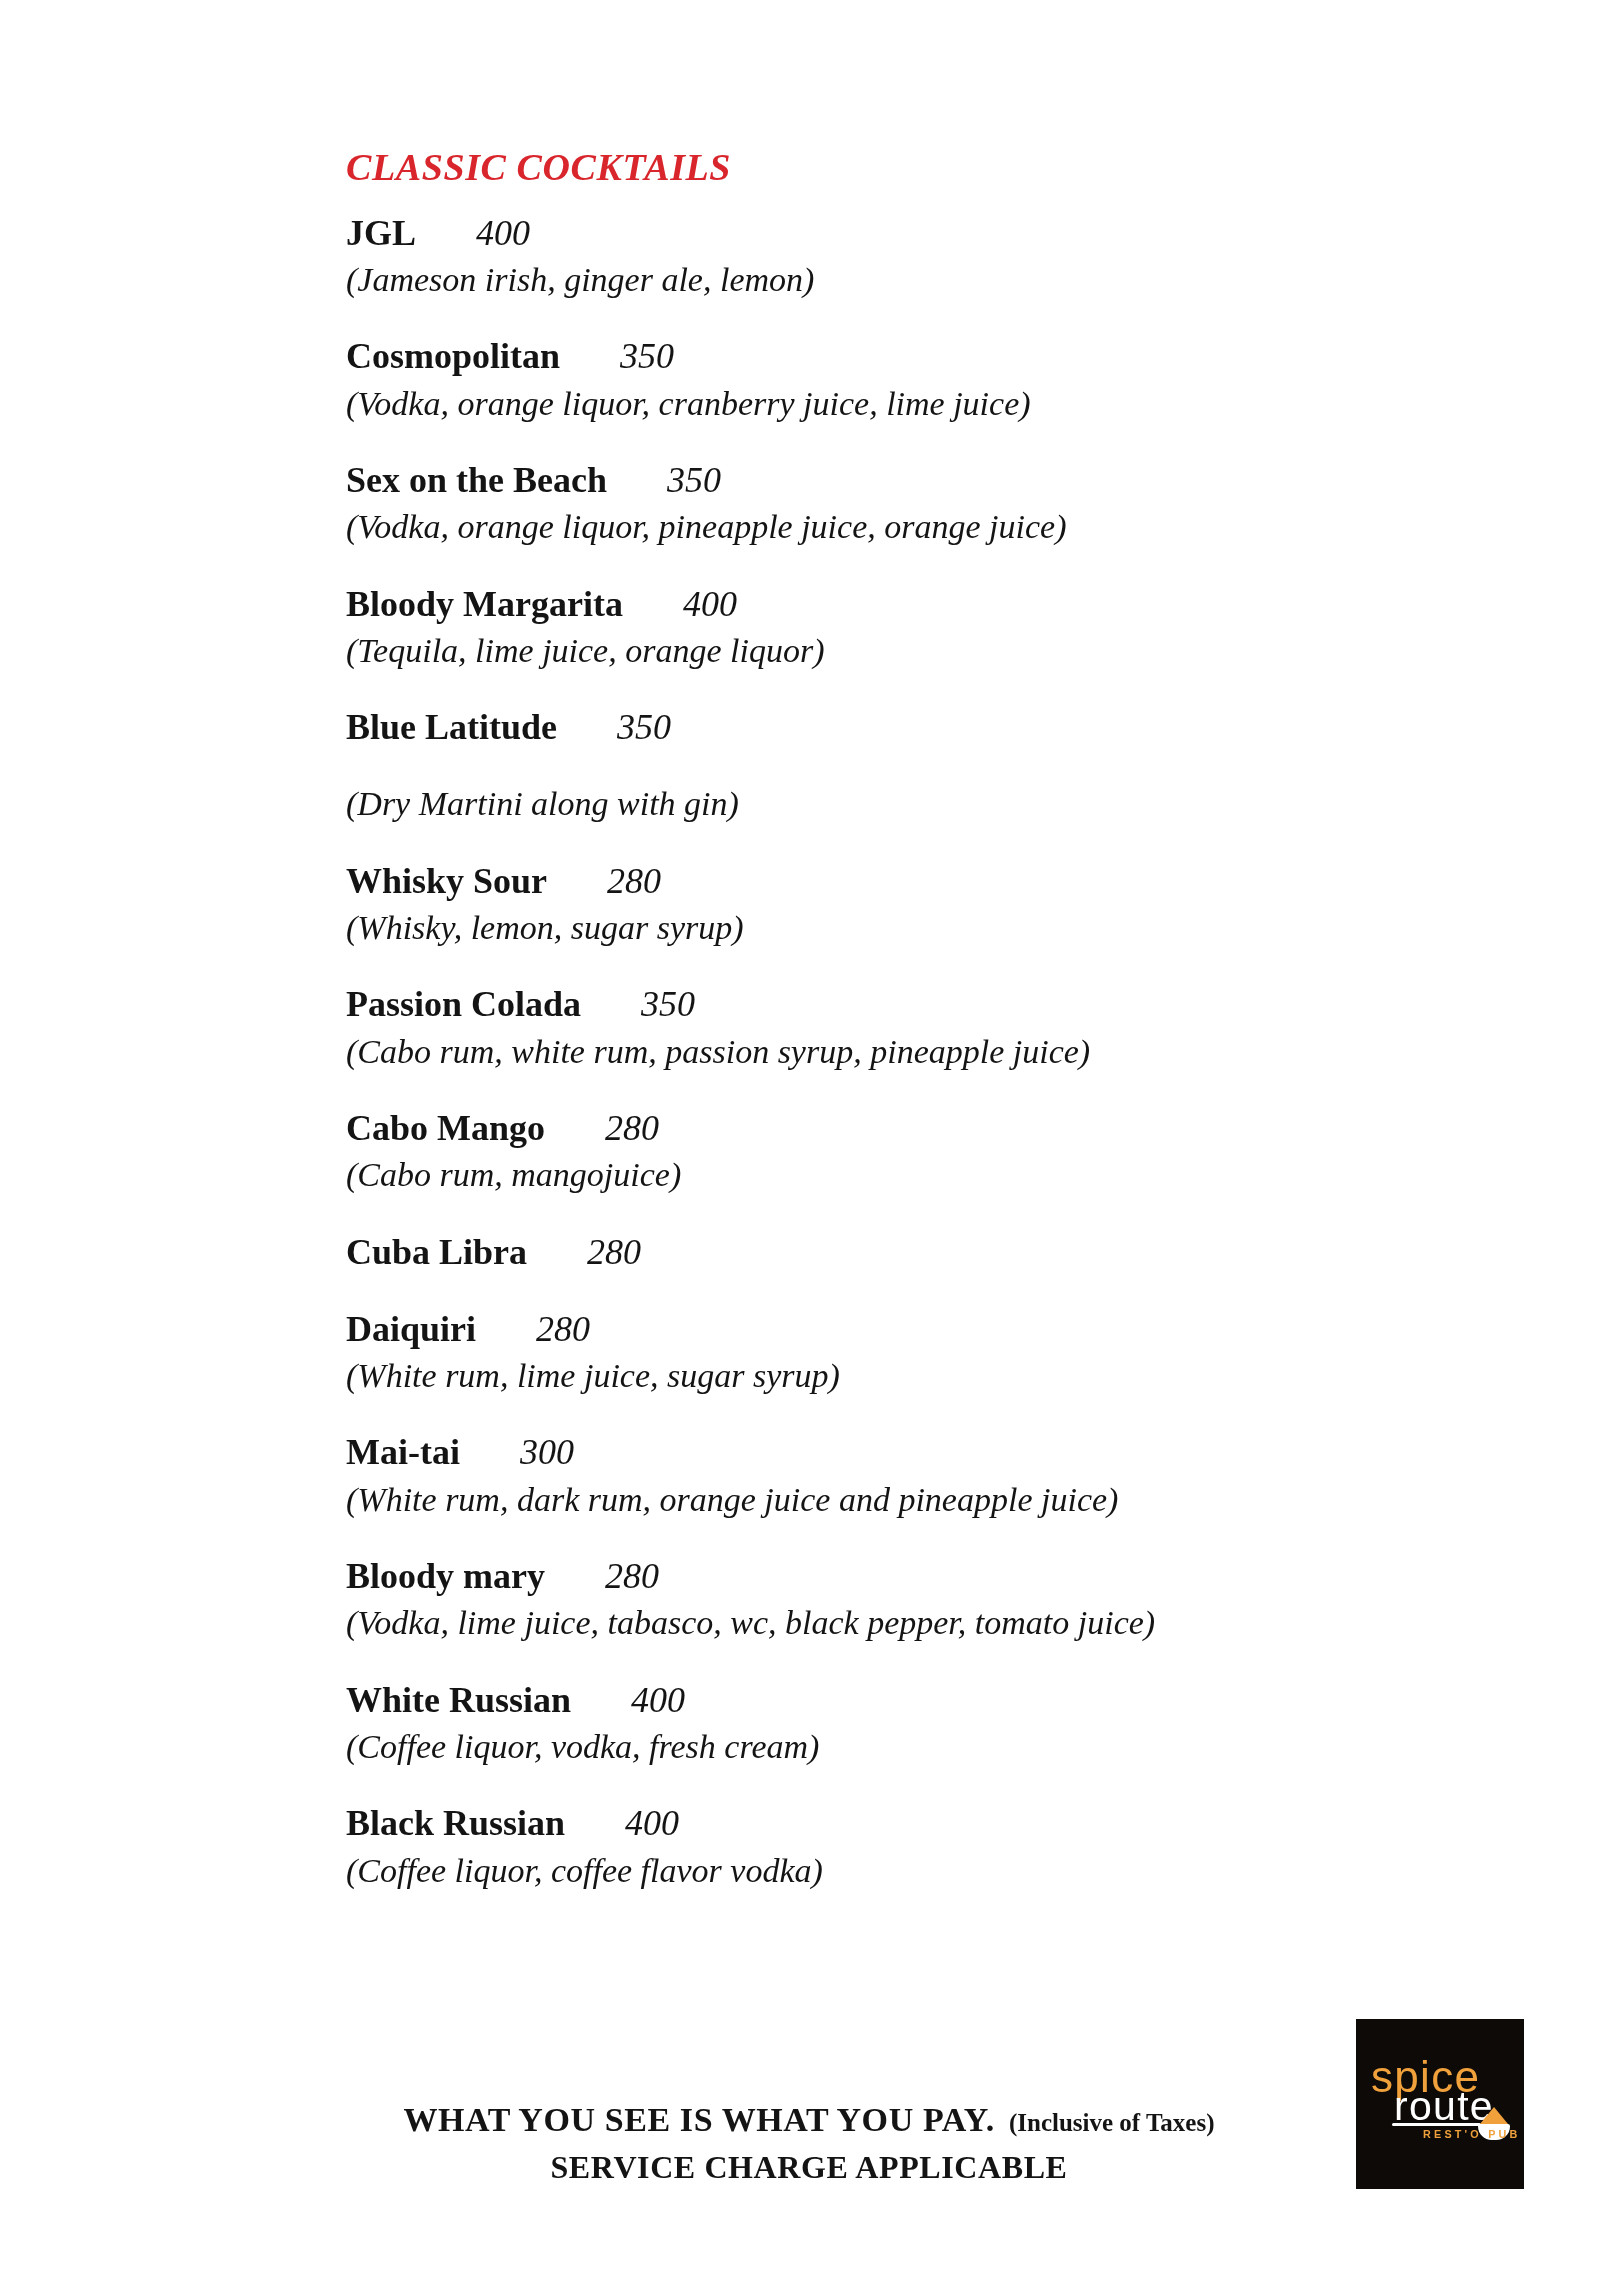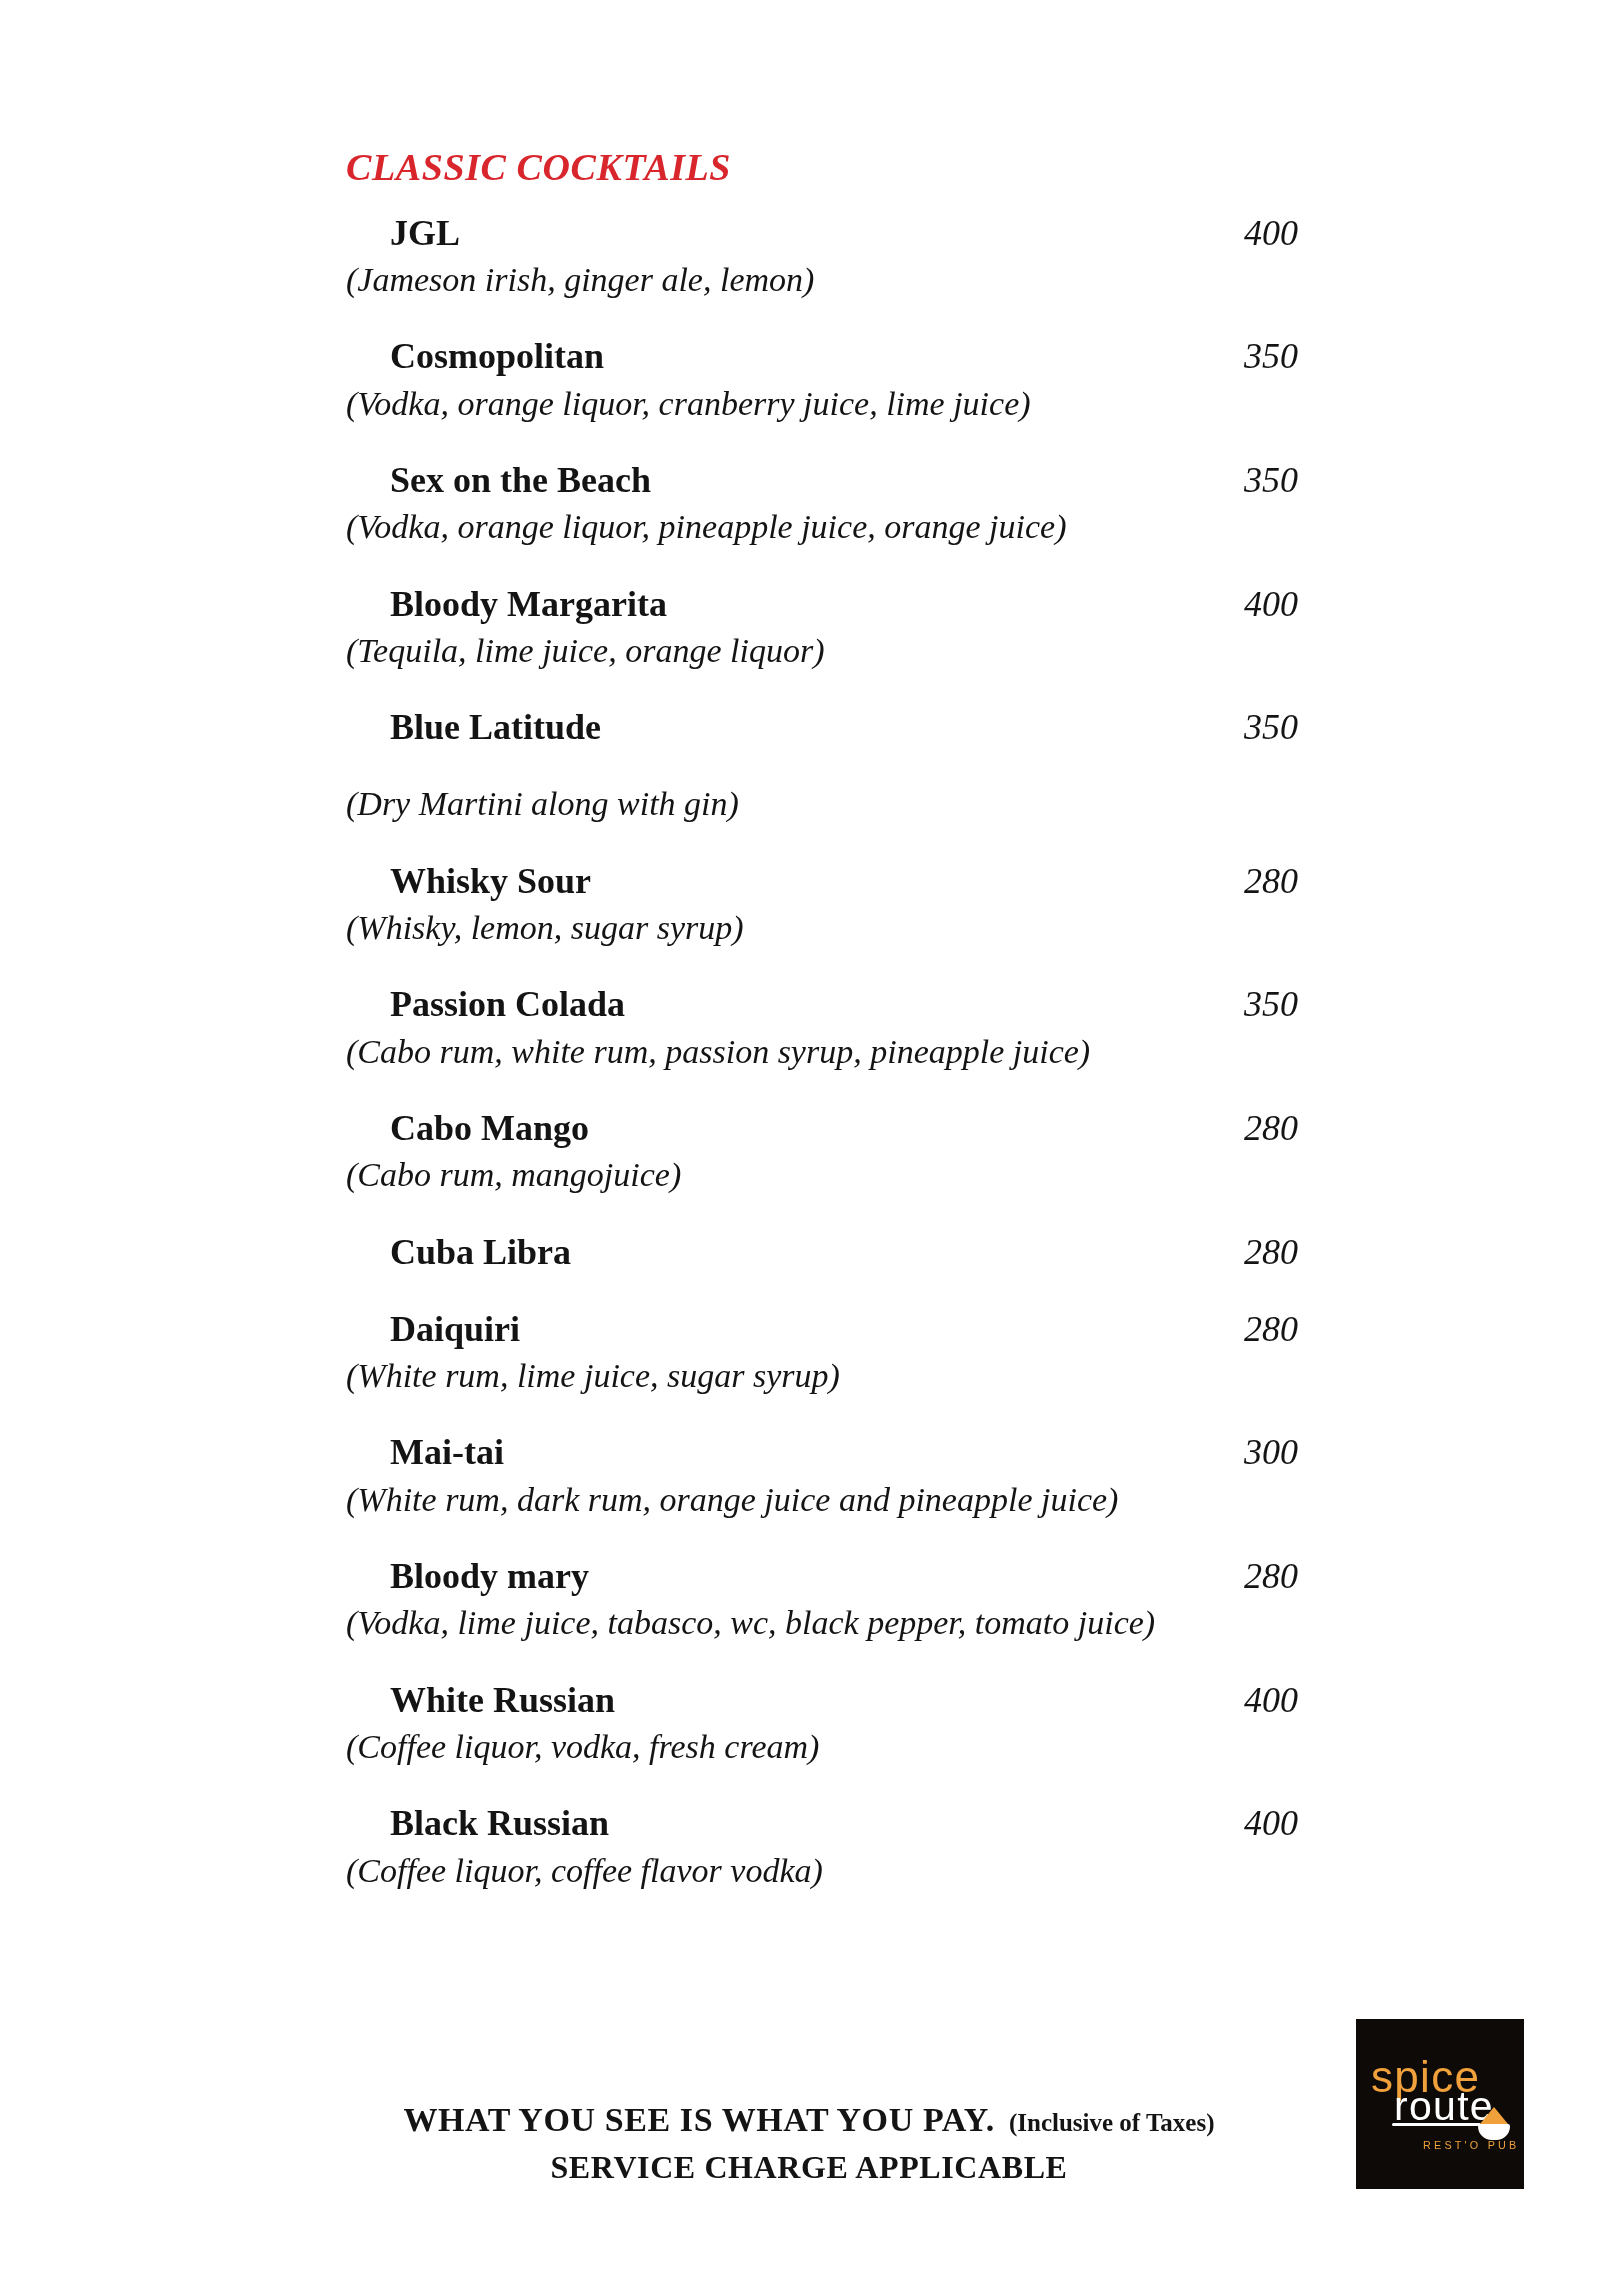--- a/index.html
+++ b/index.html
@@ -29,23 +29,21 @@
     font-weight:bold;
     font-style:italic;
     font-size:38px;
     line-height:1.2;
     letter-spacing:0.6px;
     margin-bottom:20px;
   }
   .item{margin-bottom:32px;}
   .item-head{
     display:flex;
-    justify-content:space-between;
     align-items:baseline;
-    margin-left:44px;
   }
   .item-name{
     font-weight:bold;
     font-size:36px;
     line-height:1.25;
   }
   .item-price{
     font-style:italic;
     font-size:36px;
     line-height:1.25;
@@ -137,23 +135,23 @@
     top:88px;
     width:0;
     height:0;
     border-left:14px solid transparent;
     border-right:14px solid transparent;
     border-bottom:17px solid var(--logo_orange);
   }
   .logo-tagline{
     position:absolute;
     left:39px;
-    top:120px;
+    top:109px;
     font-size:10.8px;
-    font-weight:normal;
+    font-weight:bold;
     letter-spacing:3.2px;
     color:var(--logo_orange);
     padding-left:28px;
   }
 </style>
 </head>
 <body>
 
 <div class="page">
 

